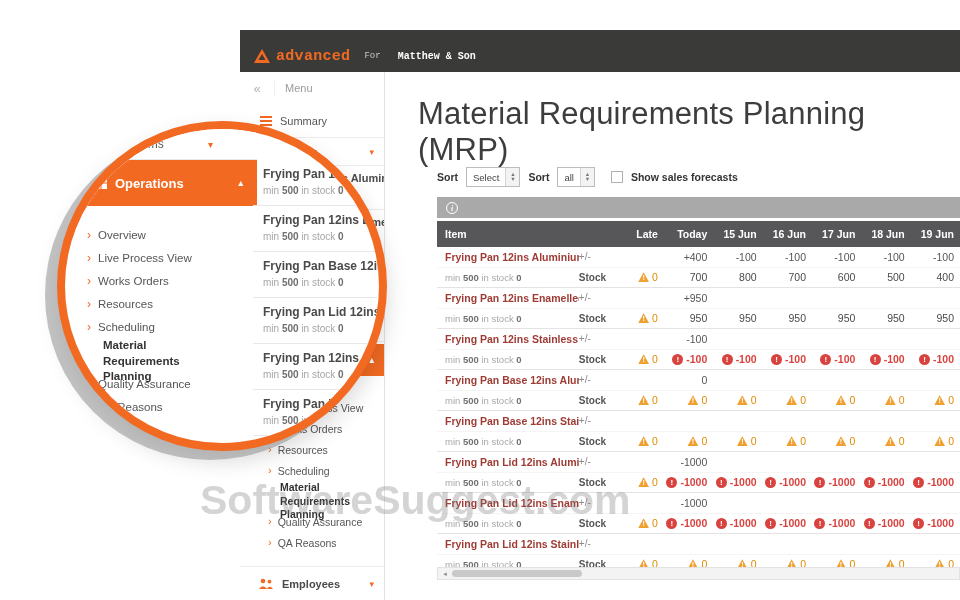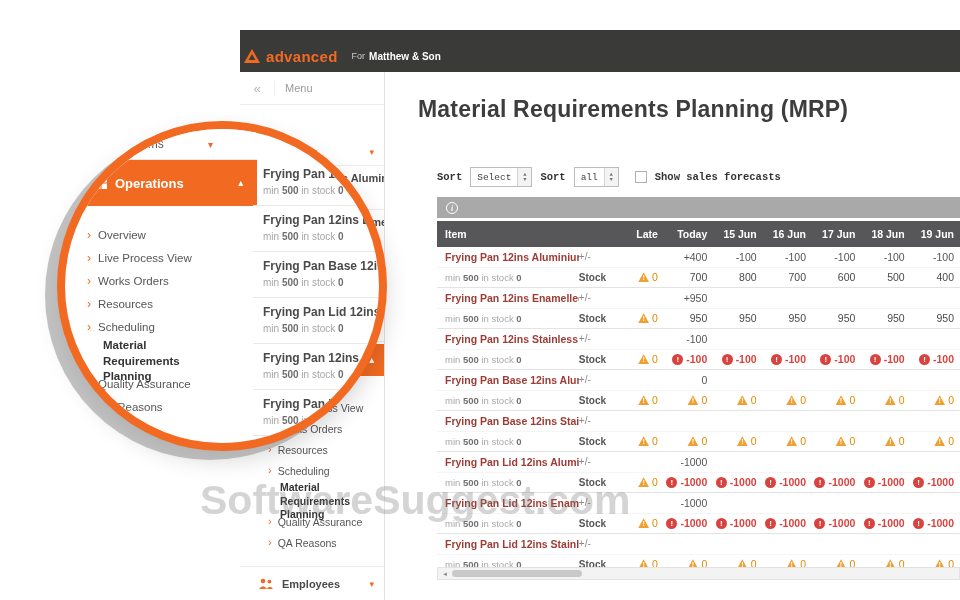--- a/index.html
+++ b/index.html
@@ -1,24 +1,24 @@
 <!DOCTYPE html>
 <html><head>
 <meta charset="utf-8">
 <style>
   html,body{margin:0;padding:0;background:#fff;}
   .stage{position:relative;width:960px;height:600px;background:#fff;overflow:hidden;
          font-family:"Liberation Sans",sans-serif;-webkit-font-smoothing:antialiased;}
 
   
   .app{position:absolute;left:240px;top:30px;width:720px;height:570px;background:#fff;}
-  .topbar{position:absolute;left:0;top:0;right:0;height:52px;background:#3a3a38;display:flex;align-items:center;padding:0 4px;box-sizing:border-box;}
+  .topbar{position:absolute;left:0;top:0;right:0;height:52px;background:#3a3a38;display:flex;align-items:center;padding:0 14px;box-sizing:border-box;font-family:Liberation Mono, monospace;}
   .logo-text{color:#f26a22;font-size:15px;font-weight:bold;margin-left:6px;letter-spacing:.3px;}
   .for-label{color:#cccccc;font-size:9px;margin-left:14px;}
-  .company{color:#ffffff;font-size:10px;font-weight:bold;margin-left:4px;}
+  .company{color:#ffffff;font-size:10px;font-weight:bold;margin-left:17px;}
 
   
   .sidebar{position:absolute;left:0;top:42px;width:145px;bottom:0;background:#fff;border-right:1px solid #e2e2e2;box-sizing:border-box;}
   .menu-head{position:absolute;top:0;left:0;right:0;height:32px;border-bottom:1px solid #ececec;display:flex;align-items:center;}
   .collapse{width:34px;text-align:center;font-size:13px;color:#b5b5b5;border-right:1px solid #f0f0f0;}
   .menu-label{font-size:11px;color:#9a9a9a;margin-left:10px;}
   .s-row{position:absolute;left:0;right:0;display:flex;align-items:center;border-bottom:1px solid #ececec;box-sizing:border-box;background:#fff;}
   .row-summary{top:32px;height:34px;}
   .row-summary .lbl{font-size:11px;color:#555;margin-left:8px;}
   .row-stockitems{top:66px;height:28px;padding-left:20px;font-size:11px;color:#555;}
@@ -35,22 +35,22 @@
   .nav-item{position:absolute;left:0;right:0;height:21px;display:flex;align-items:center;background:transparent;}
   .nav-item .chev{color:#f26a22;font-size:11px;margin:0 6px 0 28px;line-height:1;}
   .nav-item .nlbl{font-size:10.5px;color:#555;}
   .nav-item.active{align-items:flex-start;}
   .nav-item.active .nlbl{font-weight:bold;color:#333;line-height:1.3;display:block;width:95px;margin-left:40px;}
   .emp-row{position:absolute;bottom:0;left:0;right:0;height:34px;border-top:1px solid #ececec;display:flex;align-items:center;padding-left:18px;box-sizing:border-box;}
   .emp-row .lbl{font-size:11px;font-weight:bold;color:#4a4a4a;margin-left:8px;}
 
   
   .main{position:absolute;left:145px;top:42px;right:0;bottom:0;background:#fff;overflow:hidden;}
-  .page-title{position:absolute;left:33px;top:24px;font-size:23px;font-weight:bold;color:#3d3d3d;letter-spacing:.2px;}
-  .controls{position:absolute;left:52px;top:94px;height:22px;display:flex;align-items:center;gap:8px;font-family:Liberation Mono, monospace;}
+  .page-title{position:absolute;left:33px;top:24px;font-size:31px;font-weight:normal;color:#3d3d3d;letter-spacing:.2px;}
+  .controls{position:absolute;left:52px;top:94px;height:22px;display:flex;align-items:center;gap:8px;}
   .ctl-lbl{font-size:10.5px;font-weight:bold;color:#333;}
   .mini-select{display:flex;align-items:stretch;border:1px solid #bcbcbc;background:#fff;height:20px;box-sizing:border-box;}
   .mini-select .val{padding:0 6px;font-size:9.5px;color:#444;display:flex;align-items:center;}
   .stepper{width:13px;border-left:1px solid #d5d5d5;background:#f3f3f3;display:flex;flex-direction:column;align-items:center;justify-content:center;color:#777;font-size:5.5px;line-height:5px;}
   .cb{width:12px;height:12px;border:1px solid #b0b0b0;background:#fff;box-sizing:border-box;margin-left:8px;}
   .infobar{position:absolute;left:52px;right:0;top:125px;height:21px;background:#a9a9a9;display:flex;align-items:center;padding-left:9px;box-sizing:border-box;}
   .info-ic{width:12px;height:12px;border:1px solid #fff;border-radius:50%;color:#fff;font:italic bold 8px/11px "Liberation Serif",serif;text-align:center;box-sizing:border-box;}
 
   .thead{position:absolute;left:52px;right:0;top:149px;height:26px;background:#57575a;display:flex;align-items:center;color:#fff;font-size:10.5px;font-weight:bold;}
   .tbody{position:absolute;left:52px;right:0;top:175px;}
@@ -118,20 +118,30 @@
       <span class="for-label">For</span>
       <span class="company">Matthew &amp; Son</span>
     </div>
 
     <div class="sidebar">
       <div class="menu-head">
         <span class="collapse">«</span>
         <span class="menu-label">Menu</span>
       </div>
 
+      <div class="s-row row-summary">
+        <span class="icon-pad">
+          <svg width="12" height="12" viewBox="0 0 12 12">
+              <rect y="1" width="12" height="2" fill="#f26a22"></rect>
+              <rect y="5" width="12" height="2" fill="#f26a22"></rect>
+              <rect y="9" width="12" height="2" fill="#f26a22"></rect>
+            </svg>
+        </span>
+        <span class="lbl">Summary</span>
+      </div>
 
       <div class="s-row row-stockitems">
         <span>Stock Items</span>
         <span class="chev-orange">▾</span>
       </div>
 
       <div class="cards">
         <div class="card">
           <div class="card-name">Frying Pan 12ins Aluminium</div>
           <div class="card-meta"><span>min</span> <b>500</b> <span>in stock</span> <b>0</b></div>

